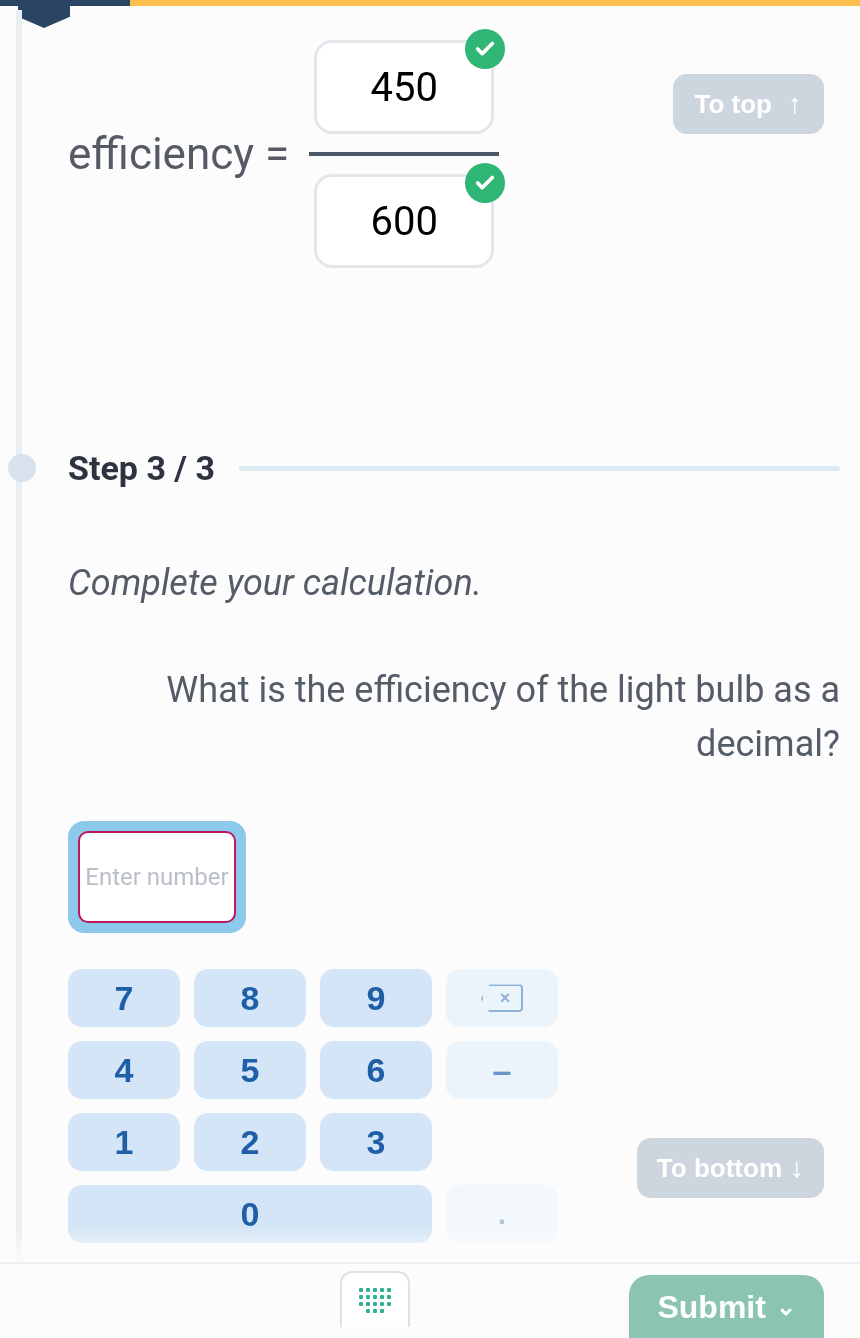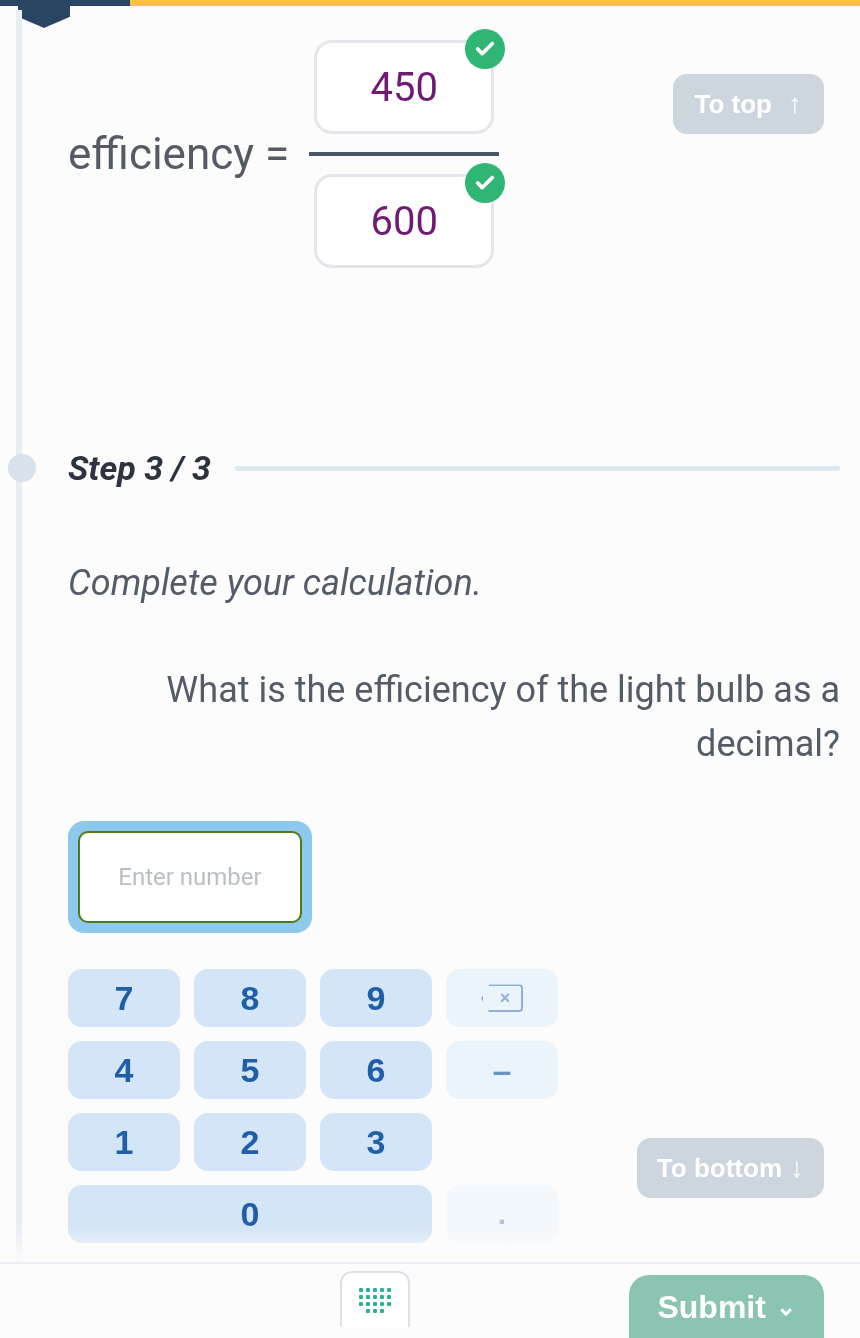--- a/index.html
+++ b/index.html
@@ -97,21 +97,21 @@
     .answer-box {
       position: relative;
       width: 180px;
       height: 94px;
       border: 3px solid #e3e7ec;
       border-radius: 18px;
       display: flex;
       align-items: center;
       justify-content: center;
       font-size: 40px;
-      color: #701a75;
+      color: #000000;
       background: #fff;
     }
     .check-badge {
       position: absolute;
       top: -14px;
       right: -14px;
       width: 40px;
       height: 40px;
       border-radius: 50%;
       background: #2fb574;
@@ -122,21 +122,20 @@
     .check-badge svg {
       width: 22px;
       height: 22px;
     }
     .step-header {
       margin-top: 180px;
       display: flex;
       align-items: center;
       gap: 24px;
       position: relative;
-      font-style: italic;
     }
     .step-dot {
       position: absolute;
       left: -60px;
       width: 28px;
       height: 28px;
       border-radius: 50%;
       background: #d7e2ec;
     }
     .step-title {
@@ -166,23 +165,23 @@
       text-align: right;
     }
     .answer-input-wrap {
       margin-top: 50px;
       padding: 10px;
       background: #8cc9ed;
       border-radius: 16px;
       width: fit-content;
     }
     .answer-input {
-      width: 224px;
+      width: 158px;
       height: 92px;
-      border: 2px solid #4d7c0f;
+      border: 2px solid #be185d;
       border-radius: 10px;
       background: #fff;
       text-align: left;
       font-size: 24px;
       color: #b9bec7;
       outline: none;
       display: flex;
       align-items: center;
       justify-content: center;
     }

